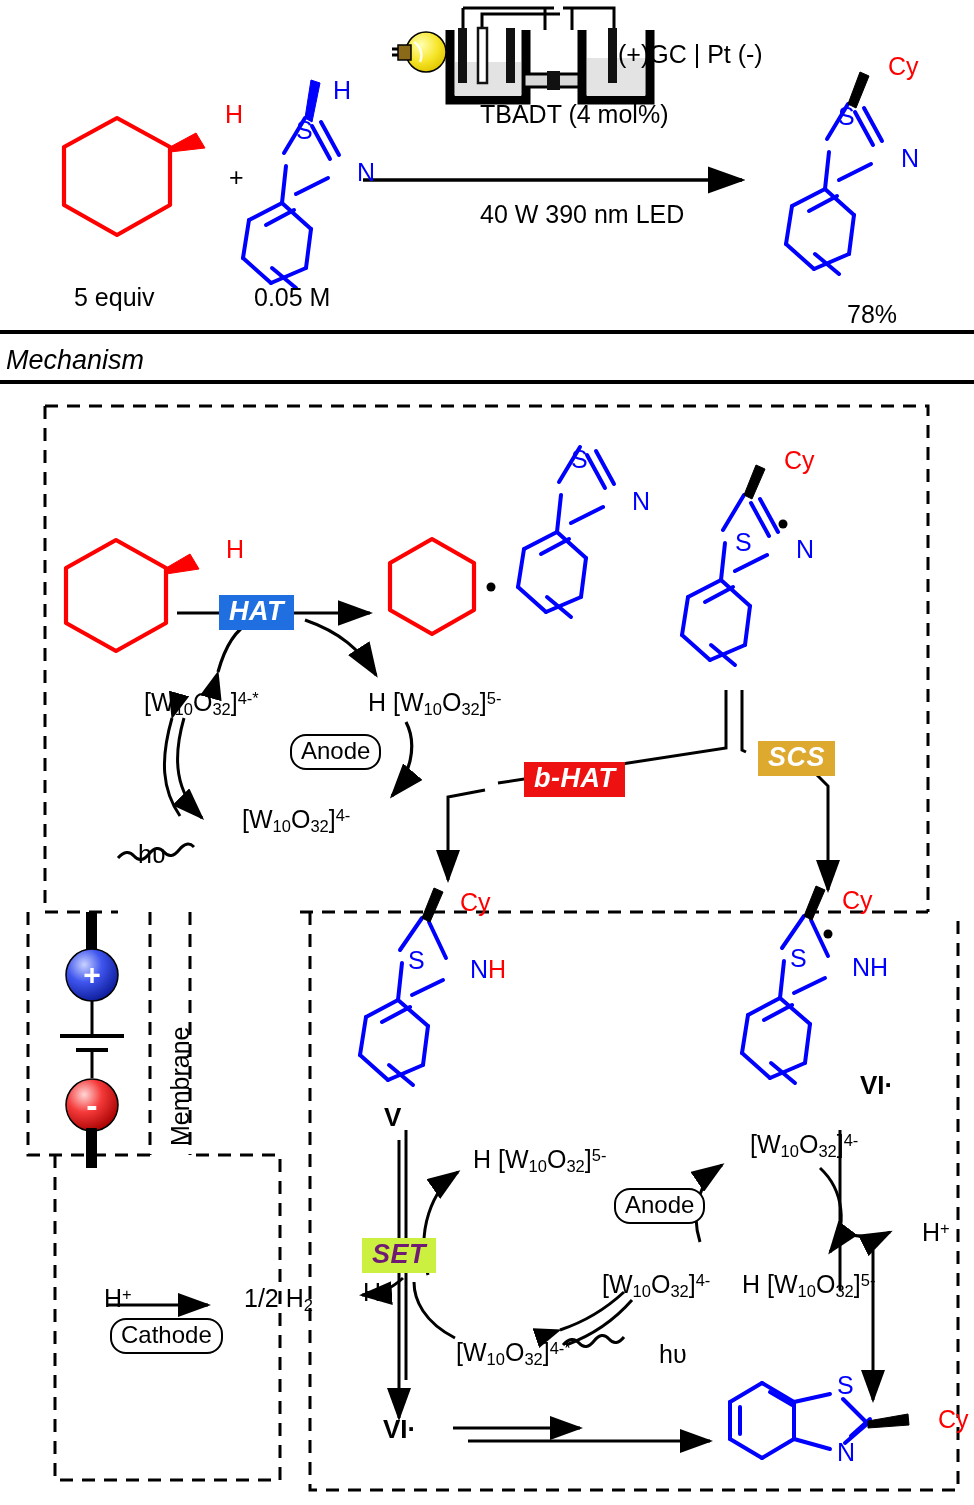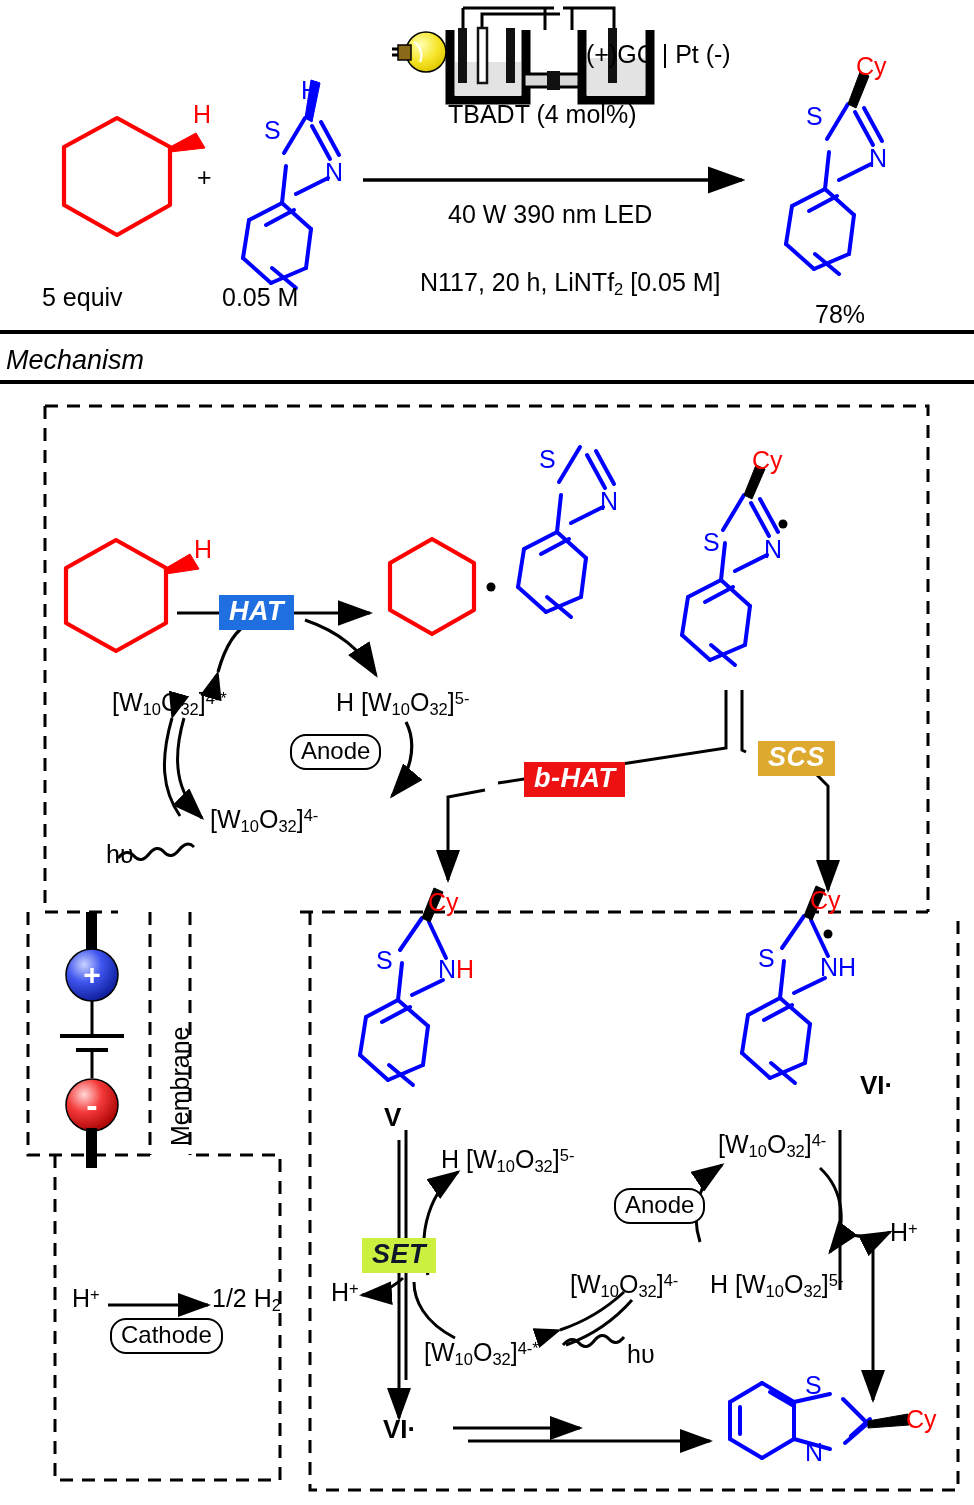--- a/index.html
+++ b/index.html
@@ -4,35 +4,35 @@
 <title>Photoelectrochemical Minisci Scheme</title>
 <style>
   html,body{margin:0;padding:0;background:#fff;}
   body{
     font-family:"Liberation Sans", sans-serif;
     color:#000;
     width:974px; height:1505px;
     position:relative; overflow:hidden;
   }
   #stage{position:absolute; left:0; top:0; width:974px; height:1505px;}
-  .abs{position:absolute;}
+  .abs{position:absolute;padding-left:32px;}
   .txt{font-size:25px; line-height:1.12; white-space:nowrap;}
   sub{font-size:0.66em; vertical-align:-0.25em;}
   sup{font-size:0.66em; vertical-align:0.45em;}
   .ital{font-style:italic;}
   .mech-head{position:absolute; font-style:italic; font-size:27px;}
   .tag{
     position:absolute; color:#fff; font-style:italic; font-weight:bold;
     font-size:27px; padding:3px 10px 5px 10px; letter-spacing:0.5px;
     line-height:1.0;
   }
   .tag.hat{background:#1f6fe0;}
   .tag.bhat{background:#ee1111;margin-left:29px;}
   .tag.scs{background:#dda92e;text-align:center;}
-  .tag.set{background:#ccf040; color:#0f172a;}
+  .tag.set{background:#ccf040; color:#701a75;}
   .capsule{
     position:absolute; border:2.5px solid #000; border-radius:16px;
     background:#fff; font-size:24px; padding:1px 9px 3px 9px; line-height:1.15;
   }
   .roman{position:absolute; font-weight:bold; font-size:26px;}
   svg{position:absolute; left:0; top:0; overflow:visible;}
 </style>
 </head>
 <body>
 
@@ -299,23 +299,20 @@
   <div class="abs txt" style="left:325px; top:158px; color:#0000ff;">N</div>
 
   <div class="abs txt" style="left:42px; top:283px;">5 equiv</div>
   <div class="abs txt" style="left:222px; top:283px;">0.05 M</div>
 
   <div class="abs txt" style="left:586px; top:40px;">(+)GC | Pt (-)</div>
 
   <div class="abs txt" style="left:448px; top:100px;">TBADT (4 mol%)</div>
 
   <div class="abs txt" style="left:448px; top:200px;">40 W 390 nm LED</div>
-  <div class="abs txt" style="left:420px; top:268px;">
-    <span>N117, 20 h, LiNTf</span><sub>2</sub><span> [0.05 M]</span>
-  </div>
 
   <div class="abs txt" style="left:856px; top:52px; color:#ff0000;">Cy</div>
   <div class="abs txt" style="left:806px; top:102px; color:#0000ff;">S</div>
   <div class="abs txt" style="left:869px; top:144px; color:#0000ff;">N</div>
   <div class="abs txt" style="left:815px; top:300px;">78%</div>
 
   <div class="mech-head" style="left:6px; top:345px;">Mechanism</div>
 
   <div class="tag hat" style="left:219px; top:595px;">HAT</div>
   <div class="tag bhat" style="left:495px; top:762px;">b-HAT</div>

